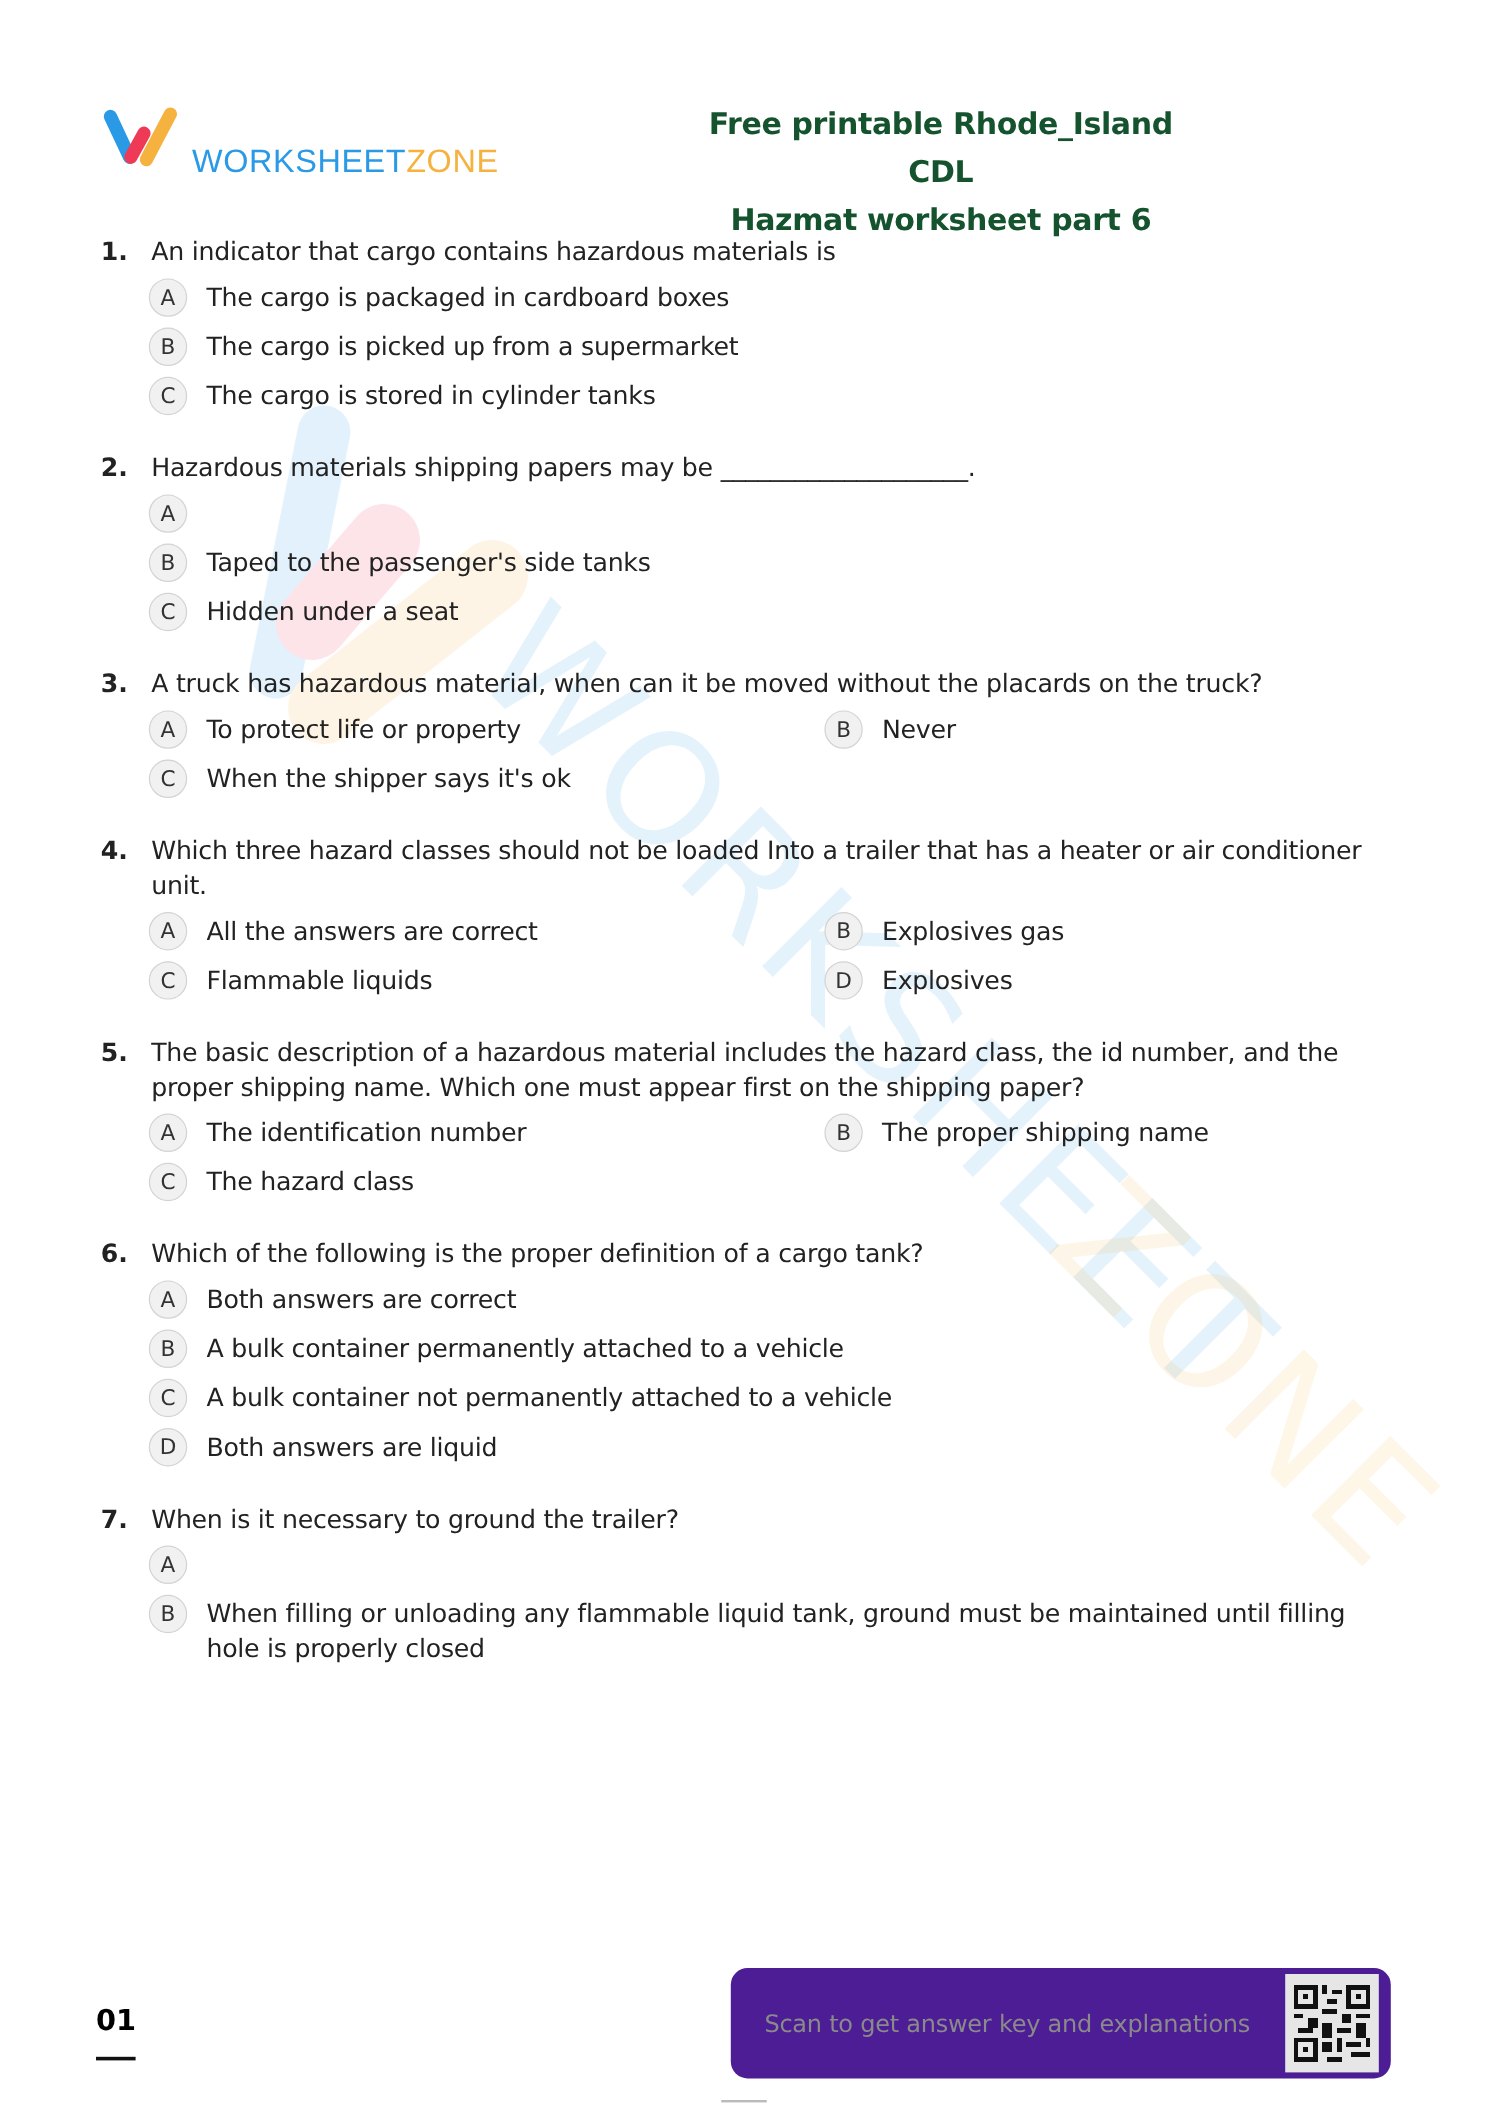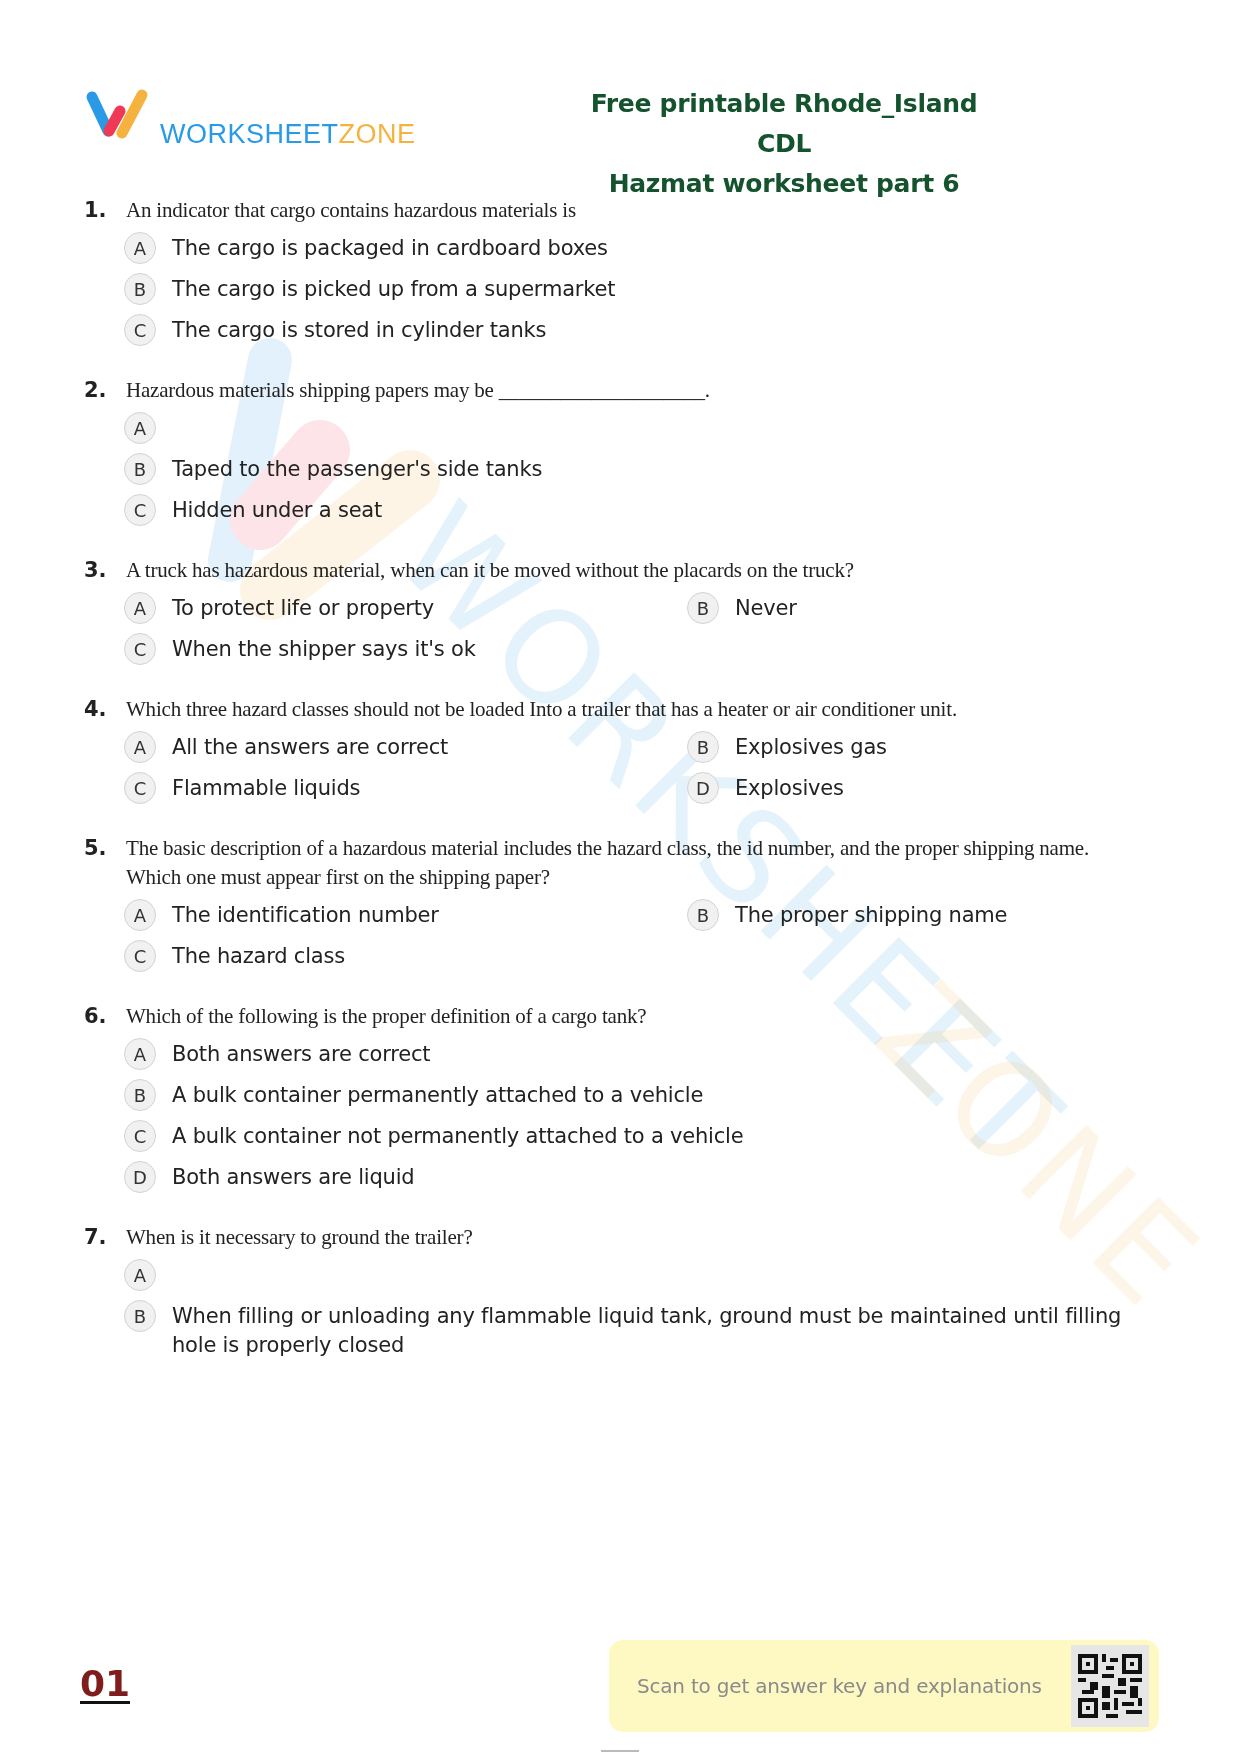--- a/index.html
+++ b/index.html
@@ -15,30 +15,30 @@
     .logo-text { font-family: "Liberation Sans", sans-serif; font-size: 27px; letter-spacing: 0.5px; margin-left: 8px; font-weight: 500; margin-top: 39px; }
     .logo-text .w { color: #2a9ae6; }
     .logo-text .z { color: #f6b23f; }
 
     .title { position: absolute; left: 490px; top: 4px; width: 420px; text-align: center; font-family: "DejaVu Sans", sans-serif; font-weight: bold; font-size: 25px; line-height: 40px; color: #14532d; letter-spacing: -0.3px; }
 
     .questions { position: absolute; left: 84px; top: 196px; width: 1060px; }
     .q { position: relative; margin-bottom: 30px; }
     .q-head { display: flex; align-items: flex-start; font-size: 21px; line-height: 29px; color: #222; }
     .q-num { width: 42px; font-weight: bold; flex: none; }
-    .q-text { flex: 1; letter-spacing: -0.2px; font-family: Liberation Serif, serif; }
+    .q-text { flex: 1; letter-spacing: -0.2px; }
     .opts { margin-left: 40px; margin-top: 9px; display: grid; grid-template-columns: 1fr; row-gap: 11px; }
     .opts.two { grid-template-columns: 563px 1fr; }
     .opt { display: flex; align-items: flex-start; font-size: 21px; line-height: 29px; color: #222; }
     .badge { flex: none; width: 32px; height: 32px; border-radius: 50%; background: #f1f1f1; border: 1px solid #d3d3d3; display: flex; align-items: center; justify-content: center; font-size: 18px; color: #333; margin-right: 16px; margin-top: -2px; }
     .opt-text { letter-spacing: -0.2px; }
 
-    .page-num { position: absolute; left: 80px; top: 1668px; font-weight: bold; font-size: 36px; color: #7f1d1d; border-bottom: 3px solid #111; line-height: 32px; padding-bottom: 1px; }
-
-    .scan-box { position: absolute; left: 609px; top: 1640px; width: 550px; height: 92px; background: #fef9c3; border-radius: 14px; display: flex; align-items: center; }
+    .page-num { position: absolute; left: 80px; top: 1668px; font-weight: bold; font-size: 24px; color: #000000; border-bottom: 3px solid #111; line-height: 32px; padding-bottom: 14px; }
+
+    .scan-box { position: absolute; left: 609px; top: 1640px; width: 550px; height: 92px; background: #4c1d95; border-radius: 14px; display: flex; align-items: center; }
     .scan-text { margin-left: 28px; font-size: 20px; color: #8a8a8a; flex: 1; letter-spacing: -0.2px; }
     .qr { width: 78px; height: 82px; background: #e6e6e6; margin-right: 10px; display: flex; align-items: center; justify-content: center; }
     .bottom-line { position: absolute; left: 601px; top: 1750px; width: 38px; height: 2px; background: #bbb; }
   </style>
 </head>
 <body>
 
 <svg class="watermark" width="1239" height="1754" viewBox="0 0 1239 1754">
   <g opacity="0.13" stroke-linecap="round">
     <line x1="270" y1="360" x2="230" y2="560" stroke="#2a9ae6" stroke-width="44"></line>

